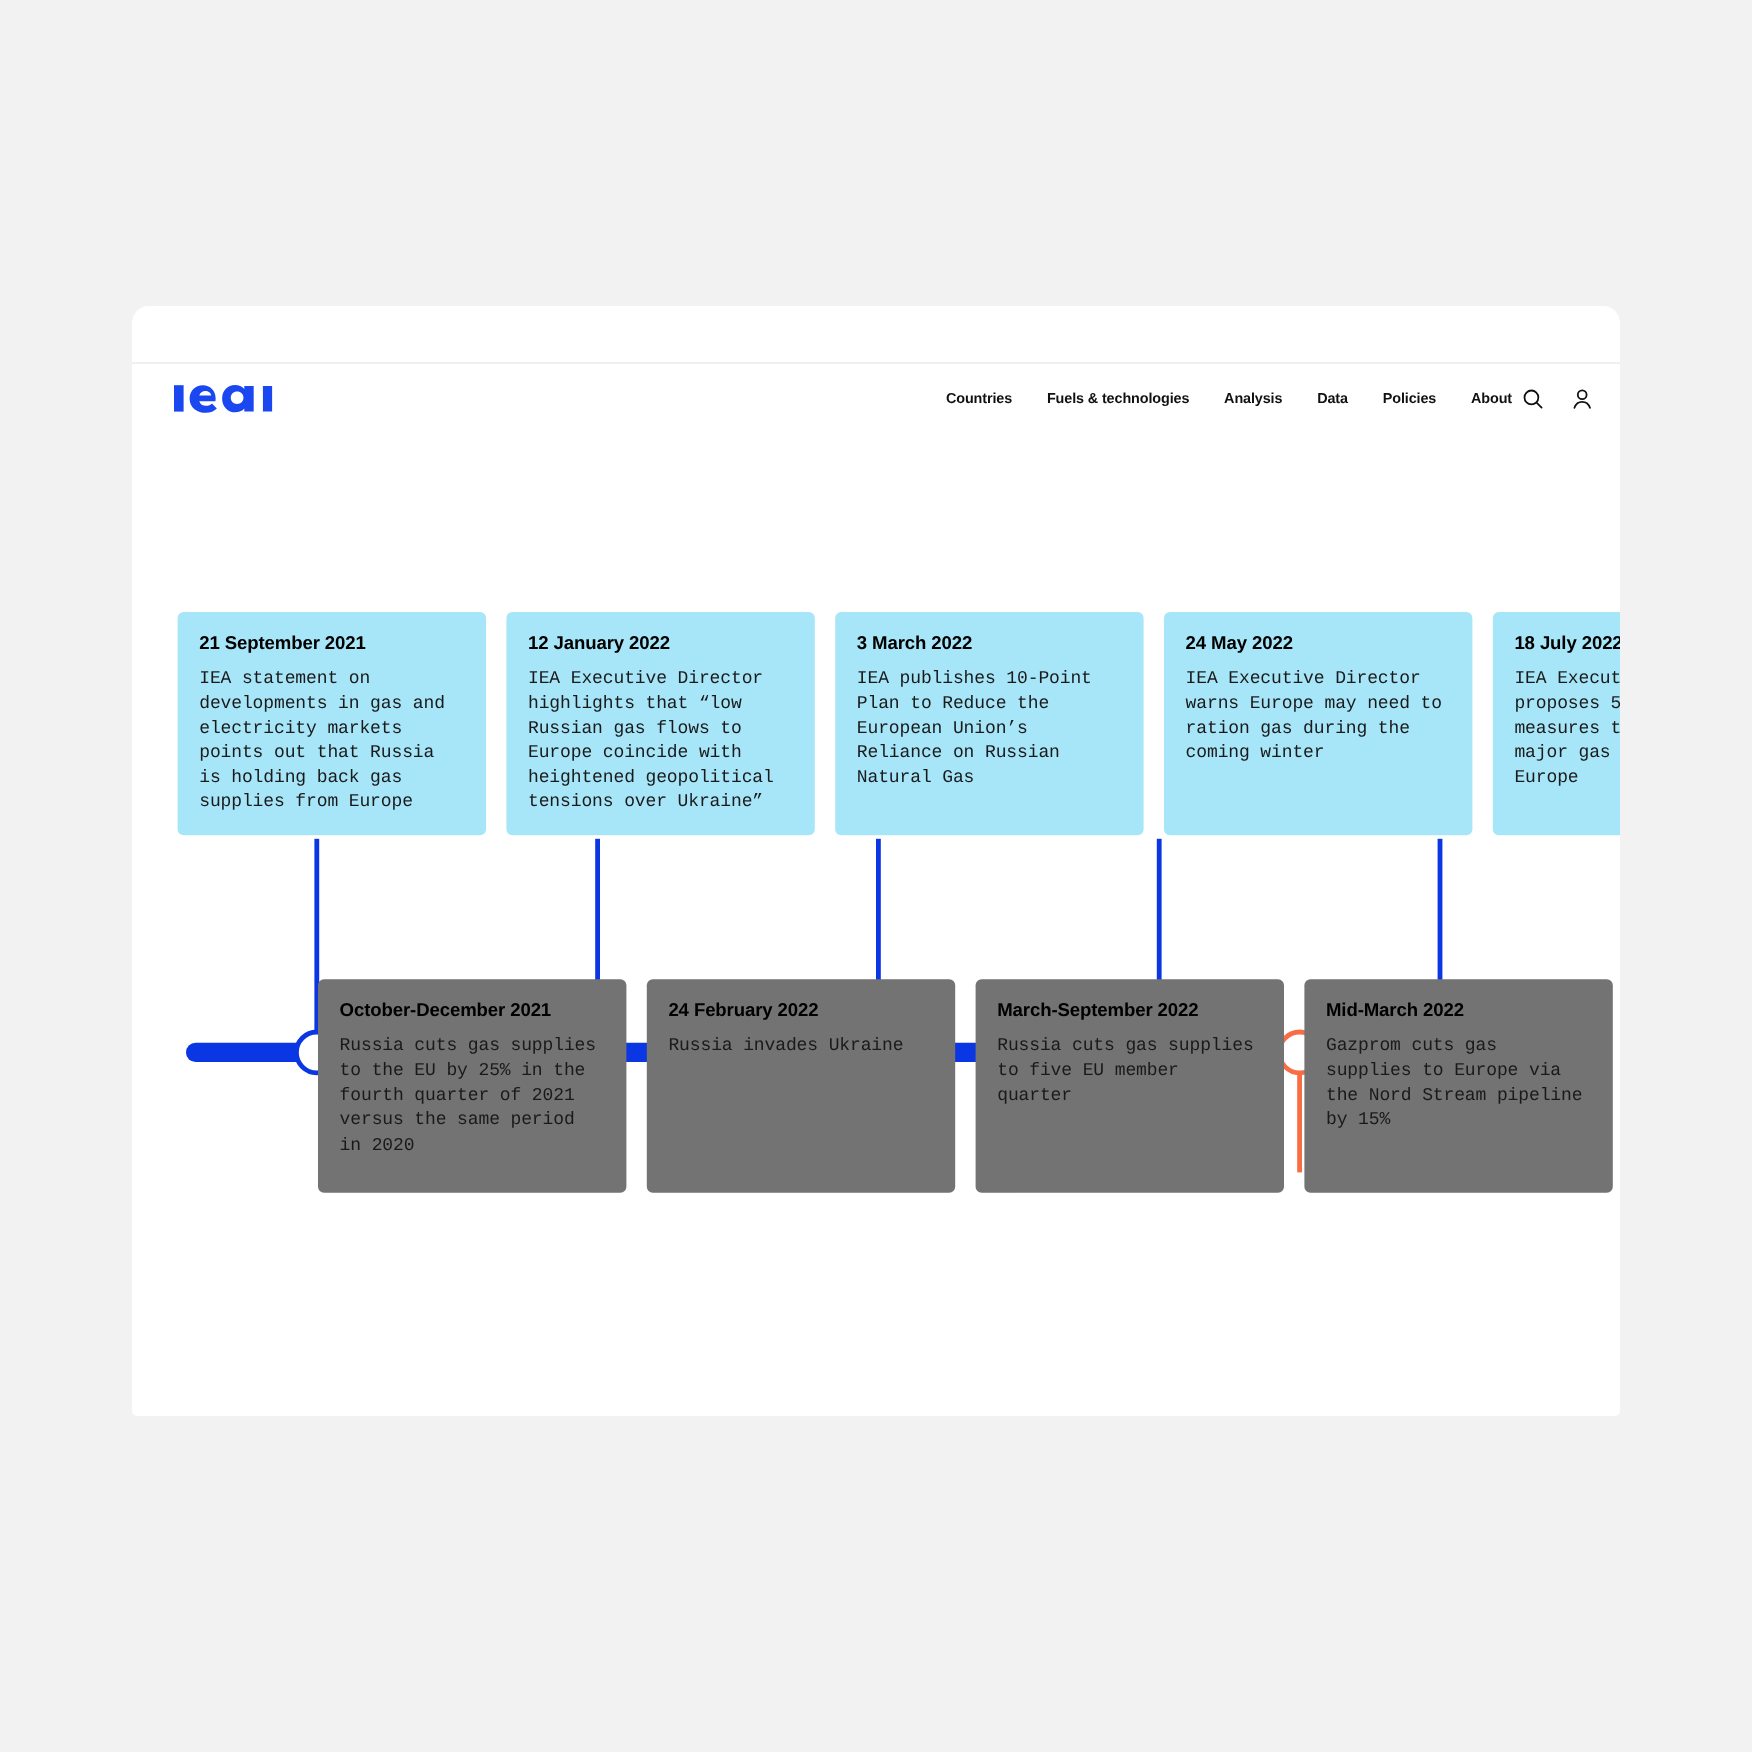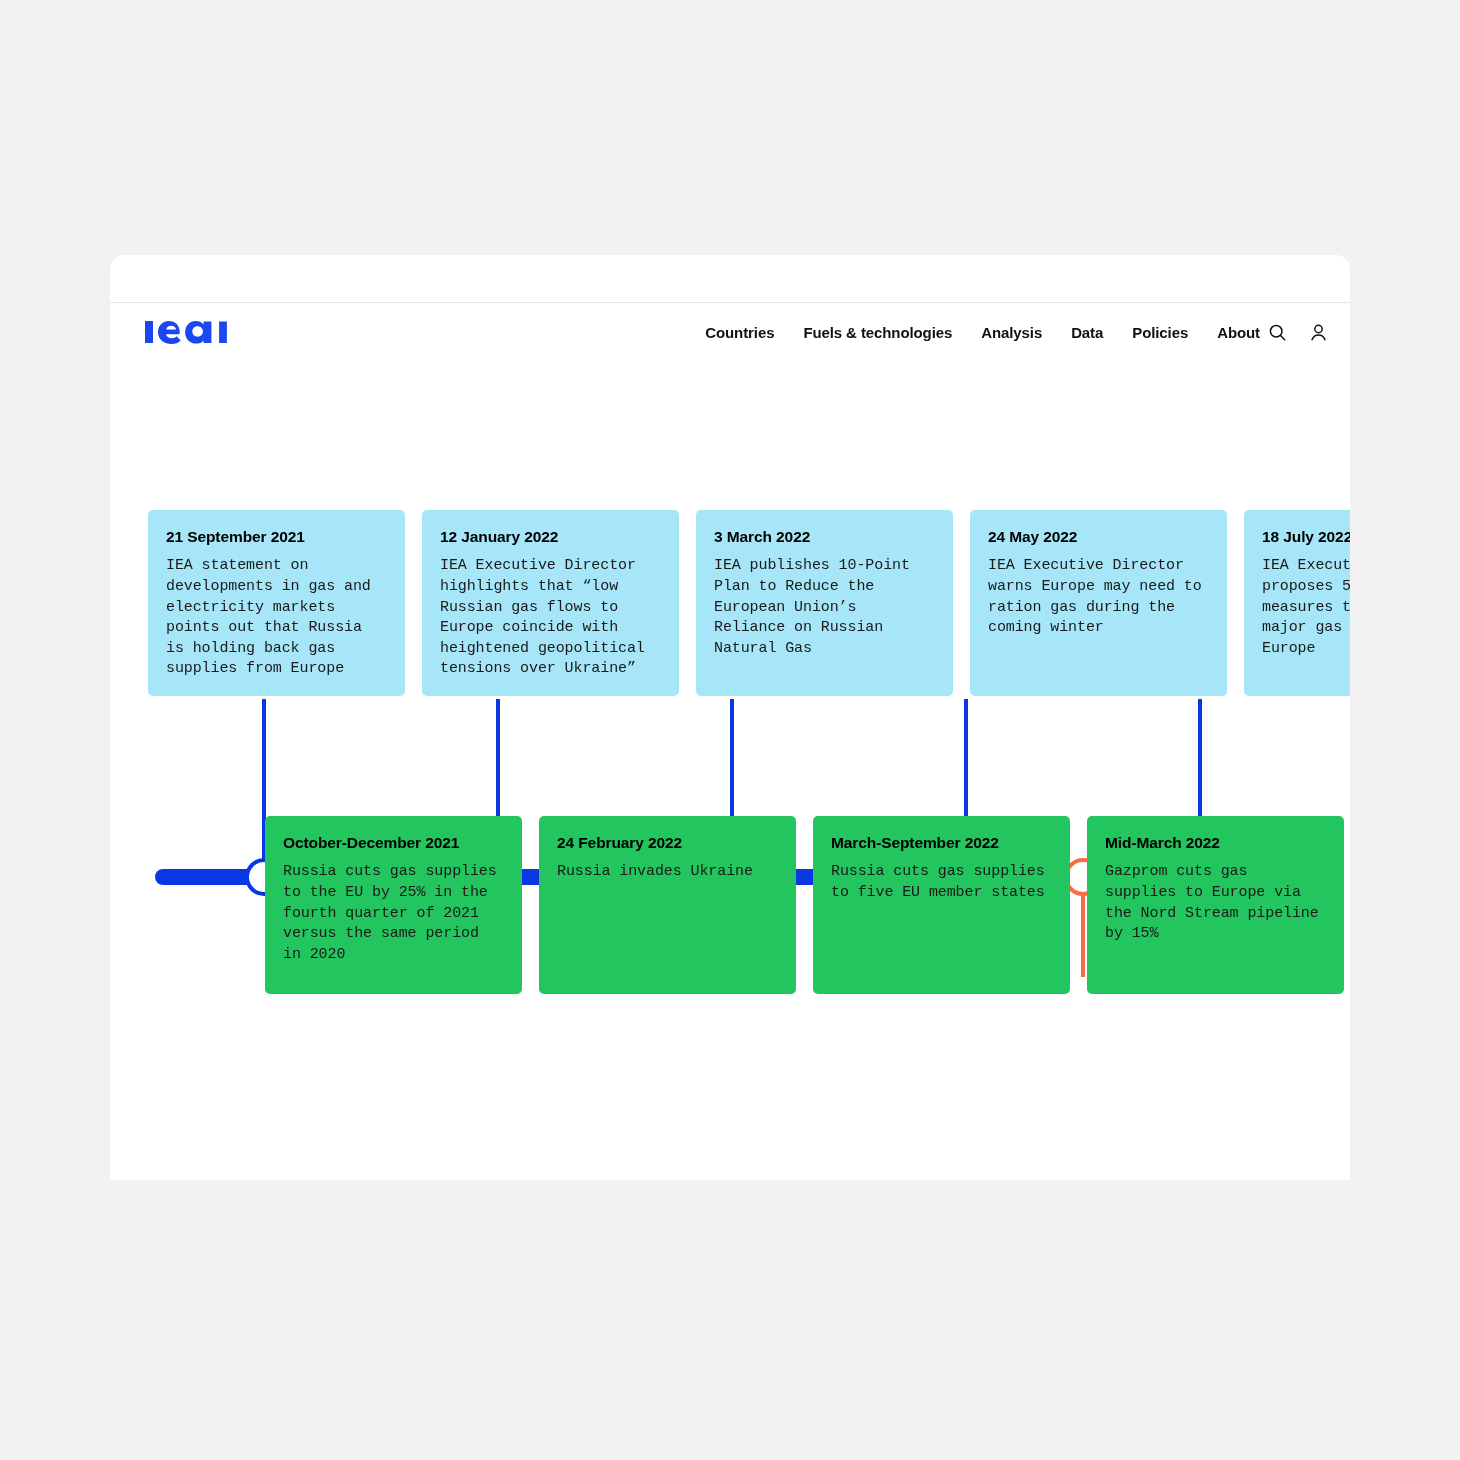--- a/index.html
+++ b/index.html
@@ -53,21 +53,21 @@
     position: absolute;
     right: 90px;
     top: 50%;
     transform: translateY(-50%);
     display: flex;
     align-items: center;
     gap: 29px;
   }
 
   .nav-link {
-    font-size: 15px;
+    font-size: 12px;
     font-weight: 700;
     color: #111111;
     letter-spacing: -0.1px;
     white-space: nowrap;
     cursor: pointer;
   }
 
   .nav-icons {
     position: absolute;
     right: 20px;
@@ -123,21 +123,21 @@
   }
 
   .card {
     width: 257px;
     border-radius: 5px;
     padding: 17px 18px 16px 18px;
     position: relative;
   }
 
   .card.blue   { background: #a6e6f8; min-height: 182px; }
-  .card.pink   { background: #22c55e; min-height: 178px; }
+  .card.pink   { background: #737373; min-height: 178px; }
 
   .card-date {
     font-size: 15.5px;
     font-weight: 700;
     color: #000000;
     line-height: 1.32;
     margin-bottom: 9px;
     letter-spacing: -0.1px;
   }
 
@@ -267,21 +267,21 @@
       <div class="card pink">
         <div class="card-date">October-December 2021</div>
         <div class="card-text">Russia cuts gas supplies to the EU by 25% in the fourth quarter of 2021 versus the same period in 2020</div>
       </div>
       <div class="card pink">
         <div class="card-date">24 February 2022</div>
         <div class="card-text">Russia invades Ukraine</div>
       </div>
       <div class="card pink">
         <div class="card-date">March-September 2022</div>
-        <div class="card-text">Russia cuts gas supplies to five EU member states</div>
+        <div class="card-text">Russia cuts gas supplies to five EU member quarter</div>
       </div>
       <div class="card pink">
         <div class="card-date">Mid-March 2022</div>
         <div class="card-text">Gazprom cuts gas supplies to Europe via the Nord Stream pipeline by 15%</div>
       </div>
     </div>
 
   </div>
 </div>
 

